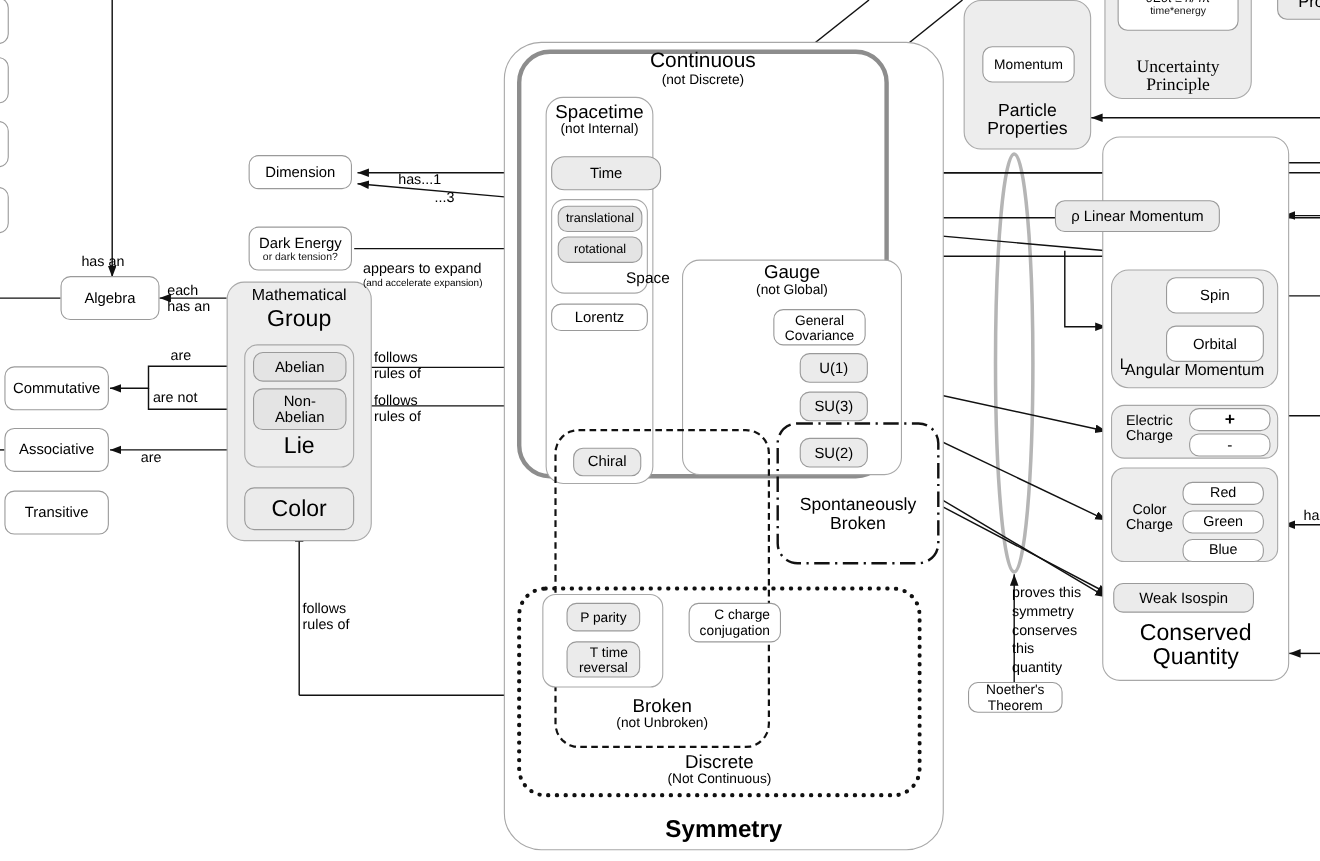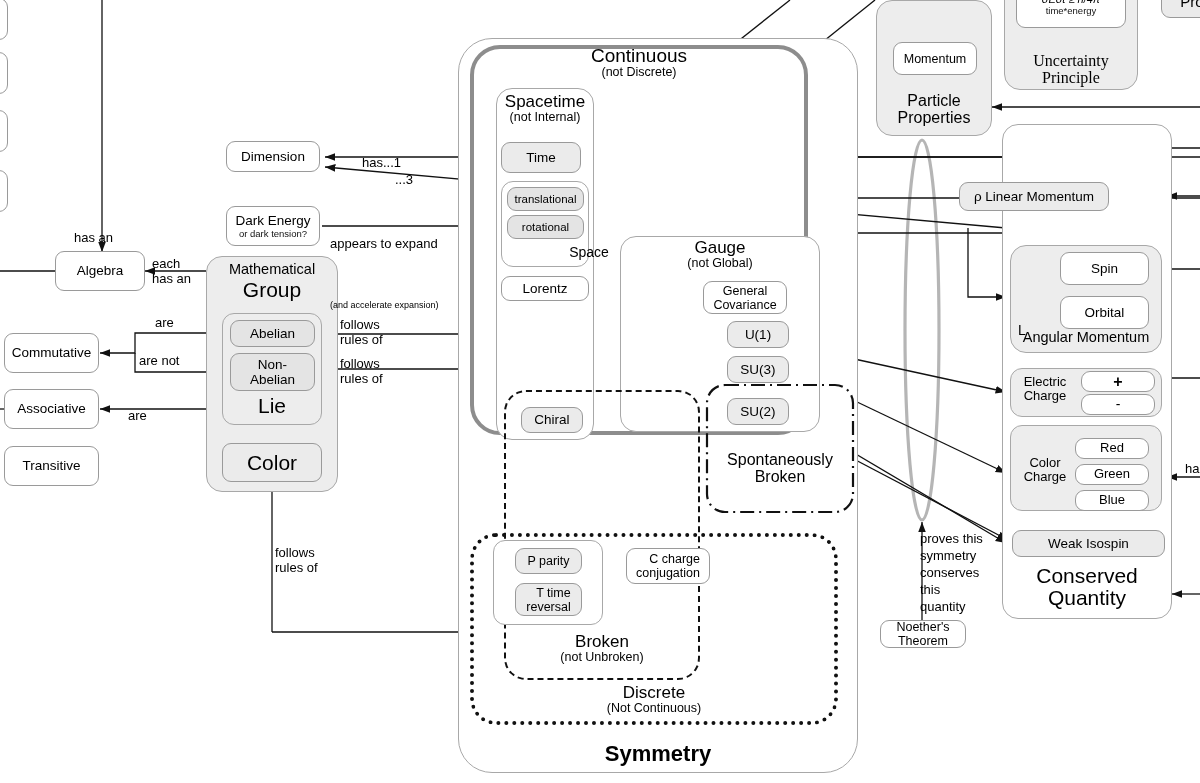--- a/index.html
+++ b/index.html
@@ -163,21 +163,21 @@
     <span>Continuous</span>
     <span class="sub">(not Discrete)</span>
   </div>
 
   <div class="container plain" style="left:496px;top:88px;width:98px;height:352px;"></div>
   <div class="ctitle small" style="left:496px;top:93px;width:98px;font-size:17px;">
     <span>Spacetime</span>
     <span class="sub">(not Internal)</span>
   </div>
 
-  <div class="node fillgray" style="left:501px;top:142px;width:80px;height:31px;">Time</div>
+  <div class="node fillgray" style="left:501px;top:142px;width:100px;height:31px;border-radius:12px;">Time</div>
 
   <div class="container plain" style="left:501px;top:181px;width:88px;height:86px;border-radius:12px;"></div>
   <div class="node fillgray2" style="left:507px;top:187px;width:77px;height:24px;font-size:11.5px;">translational</div>
   <div class="node fillgray2" style="left:507px;top:215px;width:77px;height:24px;font-size:11.5px;">rotational</div>
   <div class="ctitle small" style="left:501px;top:245px;width:88px;font-size:14px;margin-left:44px;">Space</div>
 
   <div class="node" style="left:501px;top:276px;width:88px;height:25px;">Lorentz</div>
 
   <div class="node fillgray" style="left:521px;top:407px;width:62px;height:26px;">Chiral</div>
 
@@ -274,42 +274,42 @@
   <div class="node" style="left:1081px;top:371px;width:74px;height:21px;font-size:16px;font-weight:bold;">+</div>
   <div class="node" style="left:1081px;top:394px;width:74px;height:21px;font-size:14px;">-</div>
 
   <div class="container" style="left:1010px;top:425px;width:152px;height:86px;border-radius:12px;"></div>
   <div class="ctitle small" style="left:1012px;top:456px;width:66px;font-size:13px;white-space:pre-line;text-align:center;">Color
 Charge</div>
   <div class="node" style="left:1075px;top:438px;width:74px;height:21px;font-size:13px;">Red</div>
   <div class="node" style="left:1075px;top:464px;width:74px;height:21px;font-size:13px;">Green</div>
   <div class="node" style="left:1075px;top:490px;width:74px;height:21px;font-size:13px;">Blue</div>
 
-  <div class="node fillgray" style="left:1012px;top:530px;width:153px;height:27px;">Weak Isospin</div>
+  <div class="node fillgray" style="left:1012px;top:530px;width:128px;height:27px;">Weak Isospin</div>
 
   <div class="node" style="left:880px;top:620px;width:86px;height:28px;white-space:pre-line;font-size:12.5px;">Noether's
 Theorem</div>
 
   <div class="elabel" style="left:74px;top:230px;">has  an</div>
   <div class="elabel" style="left:152px;top:256px;">each
 has an</div>
   <div class="elabel" style="left:155px;top:315px;">are</div>
   <div class="elabel" style="left:139px;top:353px;">are not</div>
   <div class="elabel" style="left:128px;top:408px;">are</div>
   <div class="elabel" style="left:340px;top:317px;">follows
 rules of</div>
   <div class="elabel" style="left:340px;top:356px;">follows
 rules of</div>
   <div class="elabel" style="left:275px;top:545px;">follows
 rules of</div>
   <div class="elabel" style="left:362px;top:155px;">has...1</div>
   <div class="elabel" style="left:395px;top:172px;">...3</div>
   <div class="elabel" style="left:330px;top:221px;">
     <span>appears to expand</span>
-    <span class="sub" style="display:block;font-size:9px;margin-top:48px;">(and accelerate expansion)</span>
+    <span class="sub" style="display:block;font-size:9px;">(and accelerate expansion)</span>
   </div>
   <div class="elabel" style="left:920px;top:531px;line-height:1.3;">proves this
 symmetry
 conserves
 this
 quantity</div>
   <div class="elabel" style="left:1185px;top:461px;">ha</div>
 
   <div class="node" style="left:-92px;top:-2px;width:100px;height:42px;"></div>
   <div class="node" style="left:-92px;top:52px;width:100px;height:42px;"></div>

